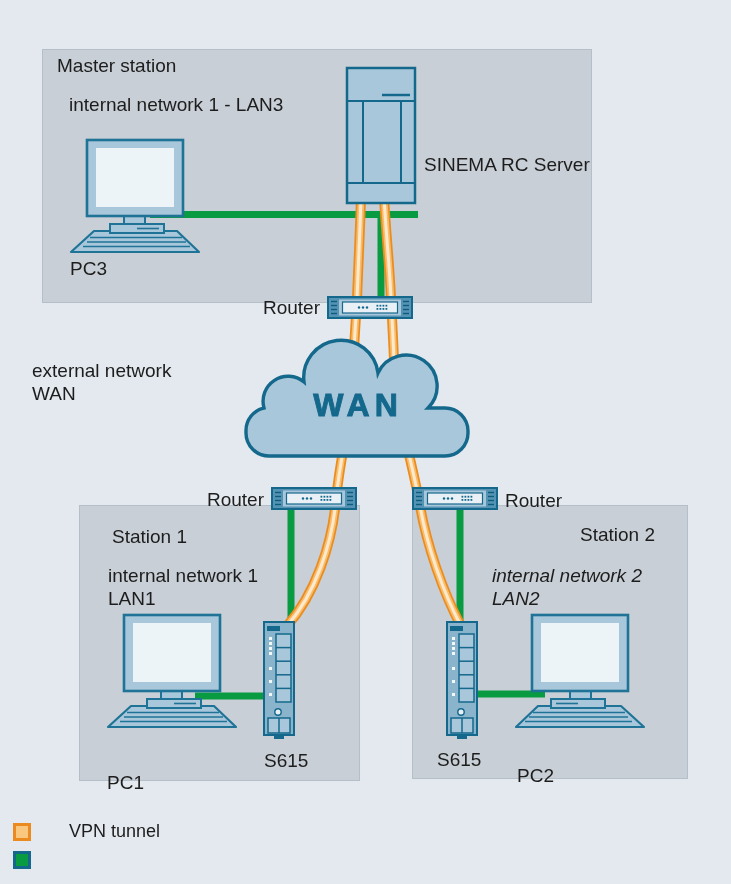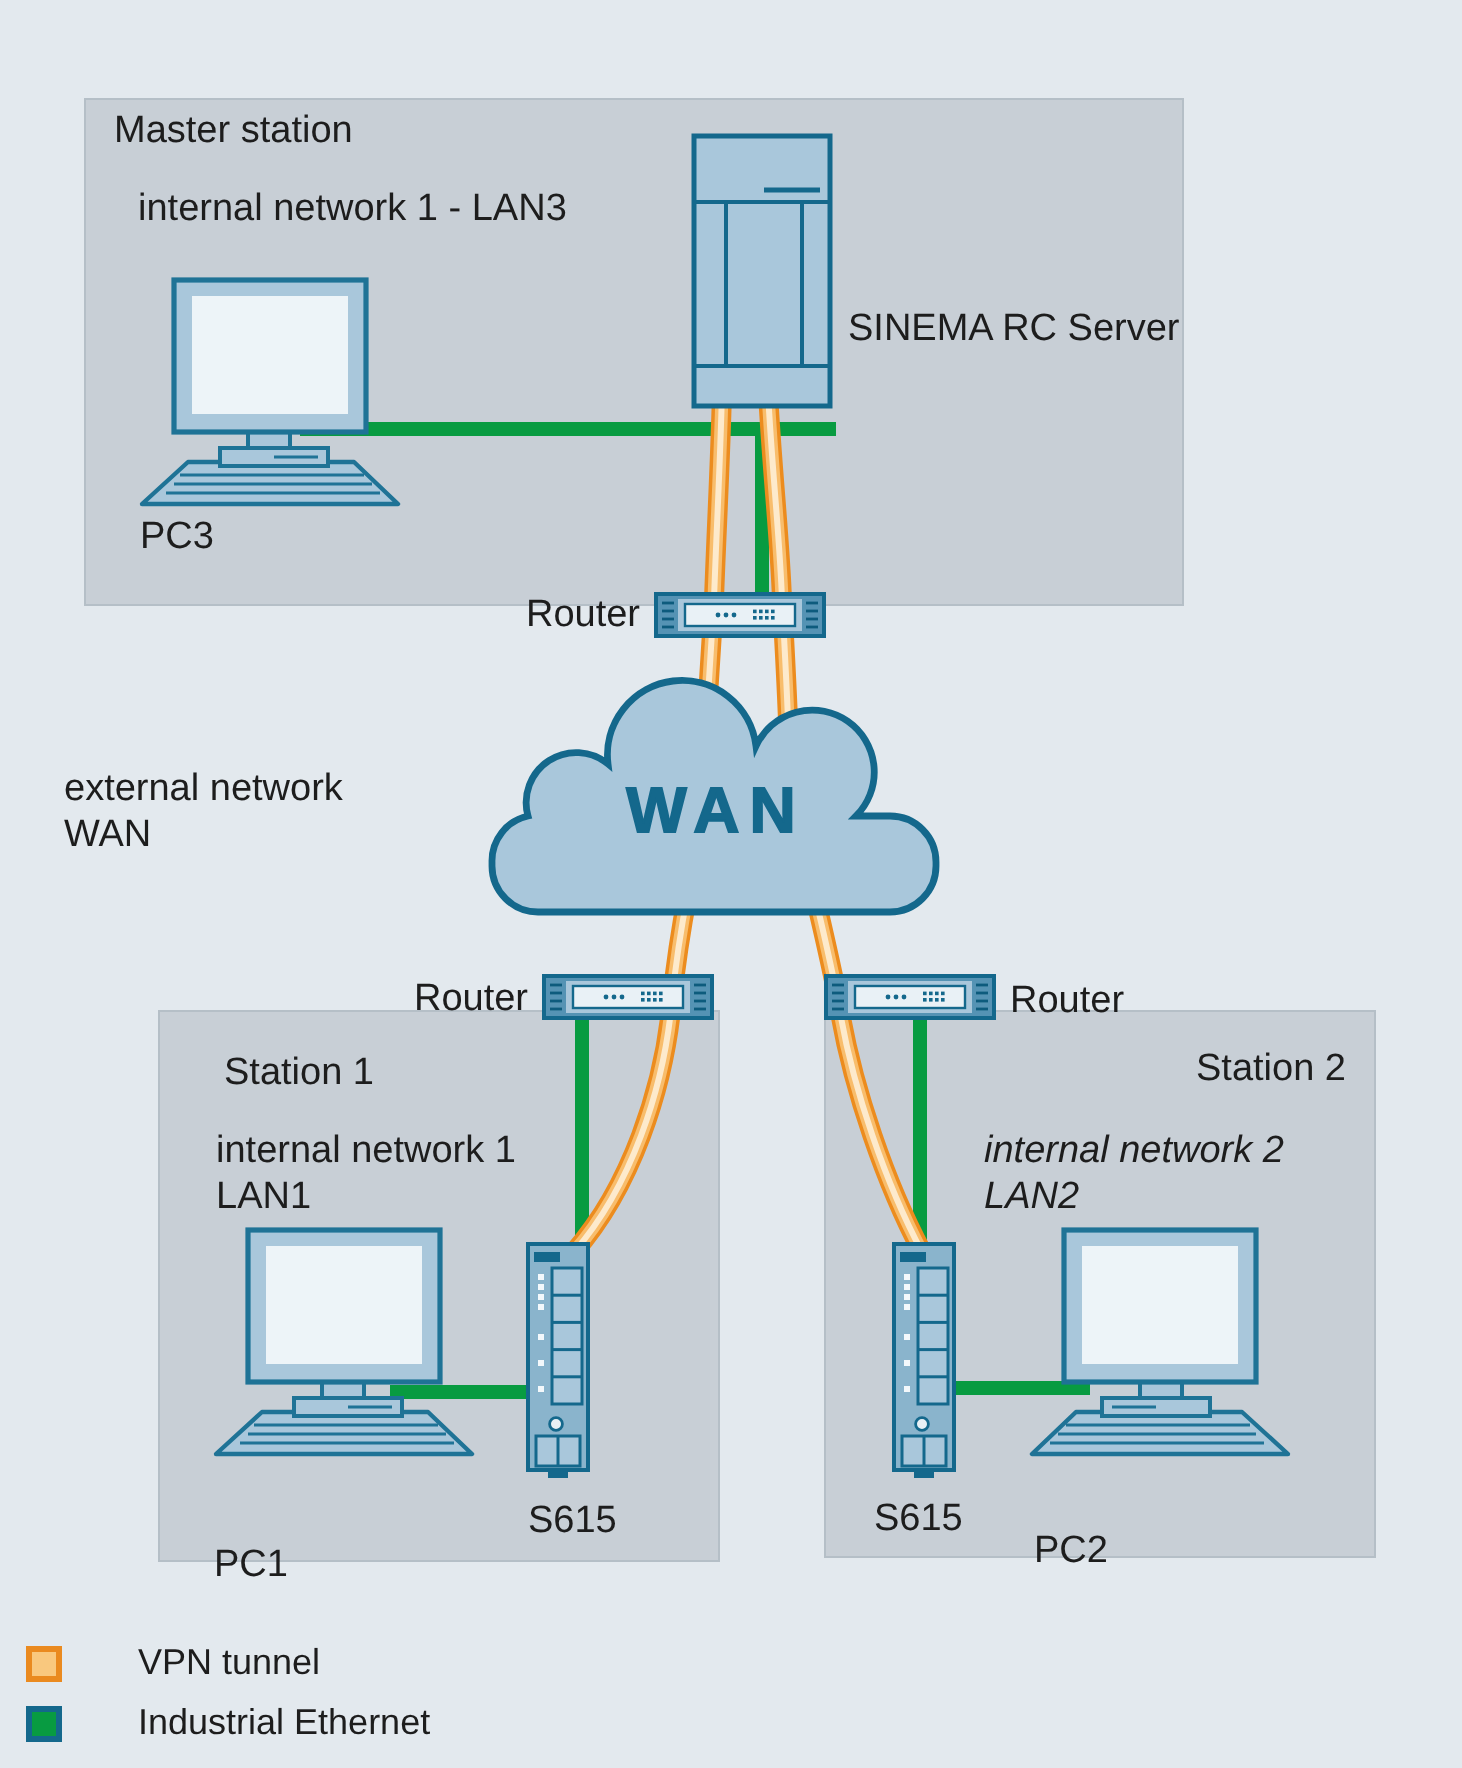--- a/index.html
+++ b/index.html
@@ -9,28 +9,28 @@
   #box-s1{left:79px;top:505px;width:281px;height:276px;}
   #box-s2{left:412px;top:505px;width:276px;height:274px;}
   svg#net{position:absolute;left:0;top:0;}
   .label{position:absolute;font-size:19px;line-height:23px;white-space:pre;}
   .r{text-align:right;}
   #lb-master{left:57px;top:54px;text-align:right;}
   #lb-lan3{left:69px;top:93px;}
   #lb-pc3{left:70px;top:257px;}
   #lb-server{left:424px;top:153px;}
   #lb-router-top{left:220px;top:296px;width:100px;}
-  #lb-ext{left:32px;top:359px;margin-top:24px;}
+  #lb-ext{left:32px;top:359px;}
   #lb-router-l{left:164px;top:488px;width:100px;}
   #lb-router-r{left:505px;top:489px;}
   #lb-s1-title{left:112px;top:525px;}
   #lb-s1-net{left:108px;top:564px;}
   #lb-pc1{left:107px;top:771px;}
   #lb-s615-1{left:264px;top:749px;}
-  #lb-s2-title{left:580px;top:523px;margin-left:18px;}
+  #lb-s2-title{left:580px;top:523px;}
   #lb-s2-net{left:492px;top:564px;font-style:italic;}
   #lb-pc2{left:517px;top:764px;text-align:right;}
   #lb-s615-2{left:437px;top:748px;}
   #legend{position:absolute;left:13px;top:821px;}
   .leg-row{display:flex;align-items:center;margin-bottom:9px;gap:28px;}
   .leg-sq{width:12px;height:12px;margin-right:10px;}
   #leg-sq-vpn{border:3px solid #ea8a1f;background:#f9c87e;}
   #leg-sq-eth{border:3px solid #14688c;background:#089b41;}
   .leg-label{font-size:18px;}
 </style>
@@ -184,16 +184,15 @@
   <div class="label" id="lb-pc2">PC2</div>
   <div class="label" id="lb-s615-2">S615</div>
 
   <div id="legend">
     <div class="leg-row">
       <div class="leg-sq" id="leg-sq-vpn"></div>
       <div class="leg-label">VPN tunnel</div>
     </div>
     <div class="leg-row">
       <div class="leg-sq" id="leg-sq-eth"></div>
-      <div class="leg-label">Industrial Ethernet</div>
     </div>
   </div>
 </div>
 
 </body></html>

